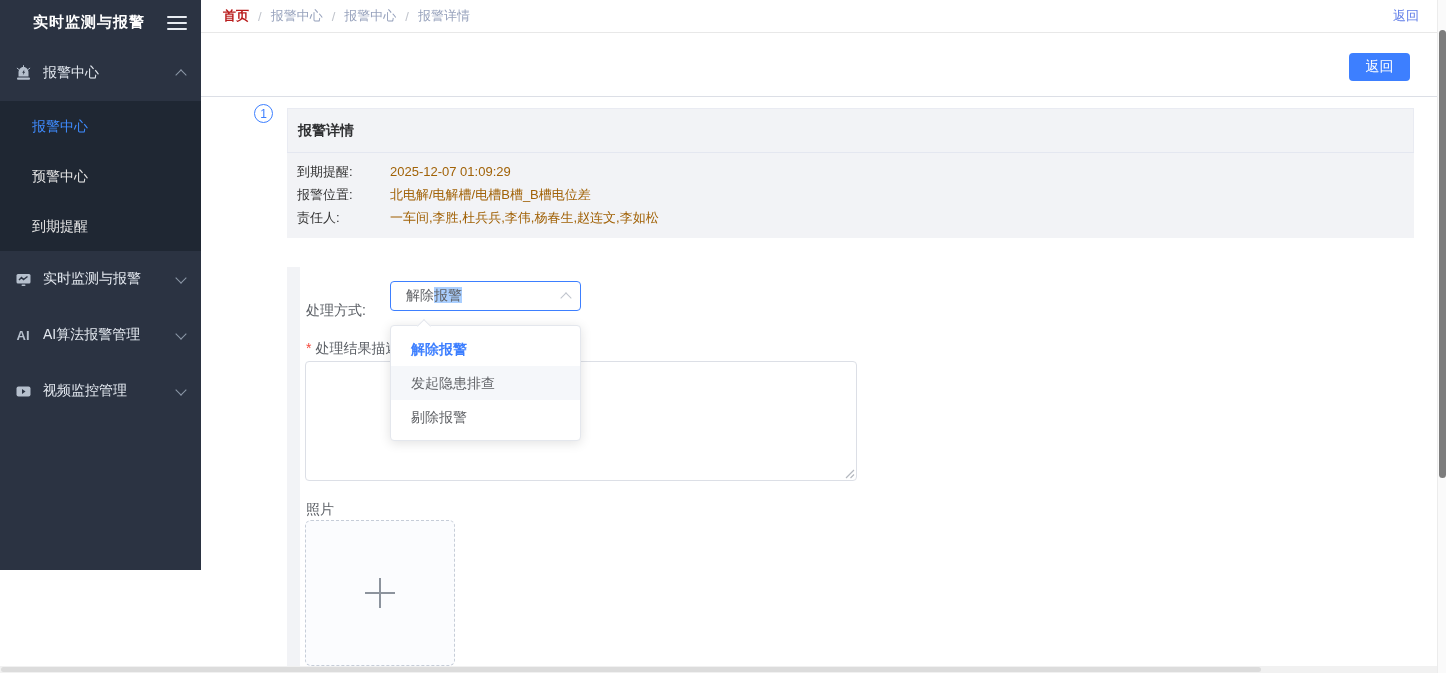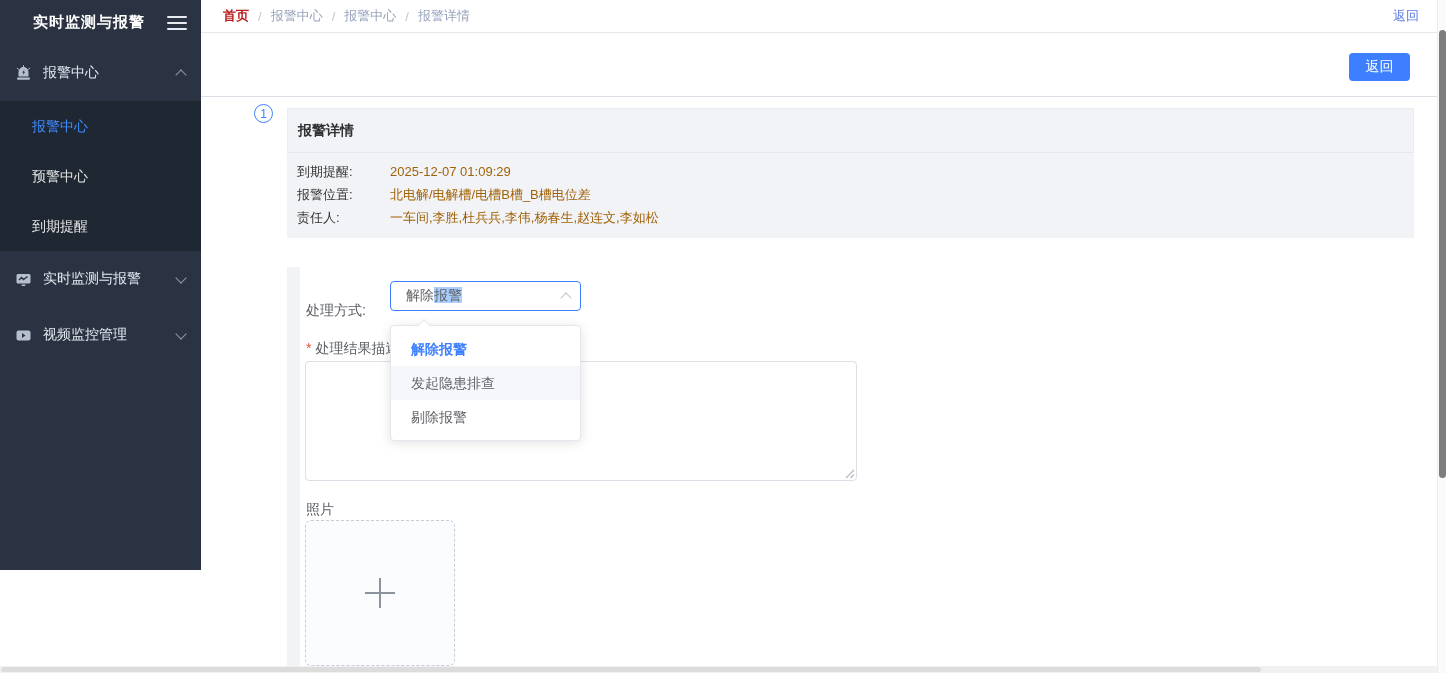--- a/index.html
+++ b/index.html
@@ -122,20 +122,27 @@
         <svg width="17" height="17" viewBox="0 0 17 17">
             <rect x="1.5" y="3" width="14" height="9.5" rx="1.5" fill="#b6c0cd"></rect>
             <polyline points="4,9 6.5,6.5 8.5,8.5 12.5,5.5" stroke="#2b3342" stroke-width="1.4" fill="none"></polyline>
             <rect x="6.5" y="13.5" width="4" height="1.6" rx="0.8" fill="#b6c0cd"></rect>
           </svg>
       </span>
       <span class="menu-label">实时监测与报警</span>
       <span class="chev down"></span>
     </div>
 
+    <div class="menu-item">
+      <span class="menu-icon">
+          <span class="ai-glyph">AI</span>
+        </span>
+      <span class="menu-label">AI算法报警管理</span>
+      <span class="chev down"></span>
+    </div>
 
     <div class="menu-item">
       <span class="menu-icon">
         <svg width="17" height="17" viewBox="0 0 17 17">
             <rect x="1.5" y="3.5" width="14" height="10" rx="2" fill="#b6c0cd"></rect>
             <path d="M7 6 L10.5 8.5 L7 11 Z" fill="#2b3342"></path>
           </svg>
       </span>
       <span class="menu-label">视频监控管理</span>
       <span class="chev down"></span>

